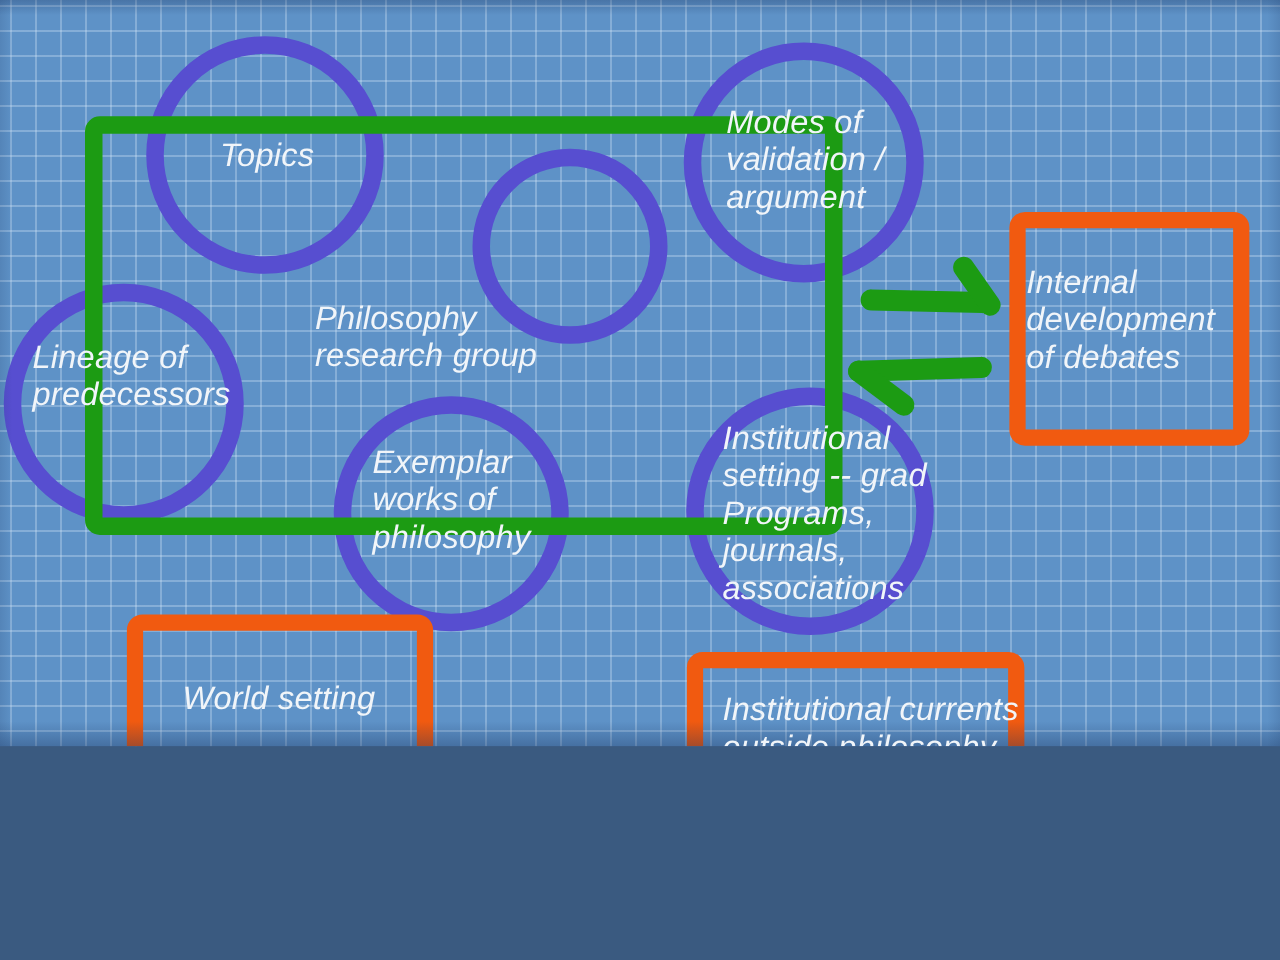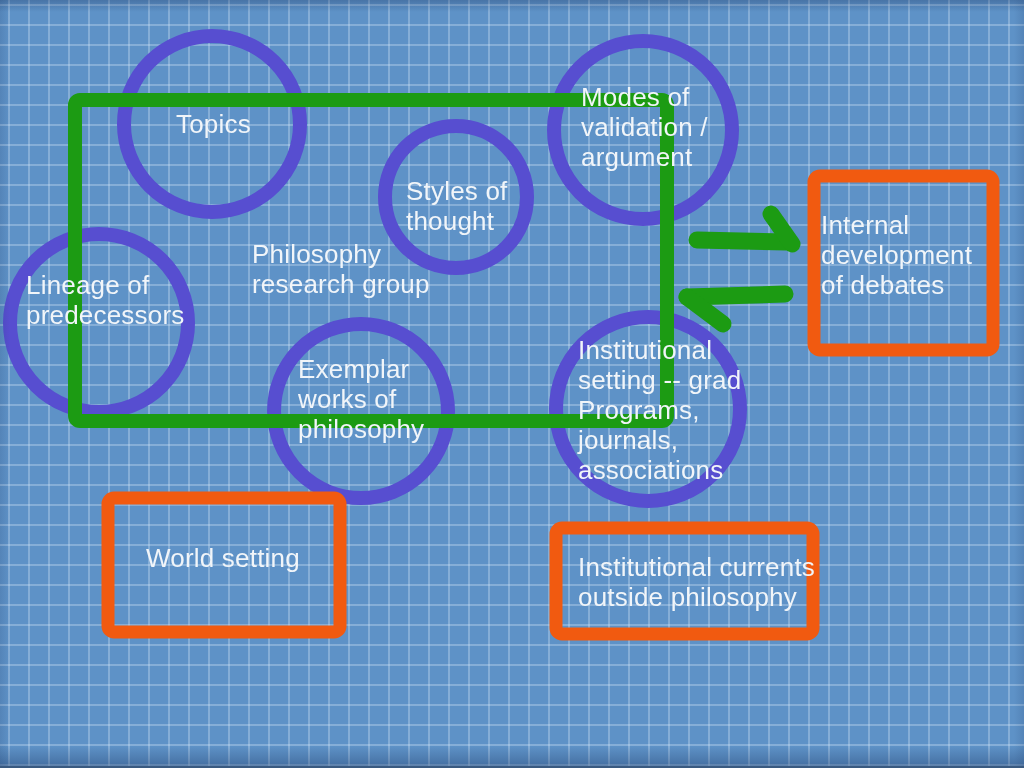--- a/index.html
+++ b/index.html
@@ -1,26 +1,27 @@
 <!DOCTYPE html>
 <html><head>
 <meta charset="utf-8">
 <style>
   html,body { margin:0; padding:0; background:#3a5a80; }
   .canvas {
     position:relative;
-    width:1024px; height:766px;
+    width:1024px; height:597px;
     overflow:hidden;
     background-color:#5e92c7;
     background-image:
       linear-gradient(to bottom, rgba(215,233,249,0.32) 2px, transparent 2px),
       linear-gradient(to right,  rgba(215,233,249,0.32) 2px, transparent 2px);
     background-size:20px 20px, 20px 20px;
     background-position:0px 4px, 8px 0px;
     font-family:"Liberation Sans", sans-serif;
+    font-style:italic;
   }
   
   .canvas::after {
     content:""; position:absolute; inset:0; pointer-events:none;
     background:
       linear-gradient(to bottom, rgba(23,48,92,0.30), rgba(23,48,92,0) 12px),
       linear-gradient(to top,    rgba(23,48,92,0.35), rgba(23,48,92,0) 20px),
       linear-gradient(to right,  rgba(23,48,92,0.14), rgba(23,48,92,0) 10px),
       linear-gradient(to left,   rgba(23,48,92,0.14), rgba(23,48,92,0) 10px);
   }
@@ -60,22 +61,20 @@
       <path d="M 687 297 L 723 324"></path>
     </g>
 
     <rect x="814" y="176" width="179" height="174" rx="6" fill="none" stroke="#f15a10" stroke-width="13" stroke-linejoin="round"></rect>
     <rect x="108" y="498" width="232" height="134" rx="6" fill="none" stroke="#f15a10" stroke-width="13" stroke-linejoin="round"></rect>
     <rect x="556" y="528" width="257" height="106" rx="6" fill="none" stroke="#f15a10" stroke-width="13" stroke-linejoin="round"></rect>
   </svg>
 
   <div class="label" style="left:176px; top:109px;">Topics</div>
 
-  <div class="label" style="left:406px; top:176px;">Styles of
-thought</div>
 
   <div class="label" style="left:581px; top:82px;">Modes of
 validation /
 argument</div>
 
   <div class="label" style="left:26px; top:270px;">Lineage of
 predecessors</div>
 
   <div class="label" style="left:252px; top:239px;">Philosophy
 research group</div>

